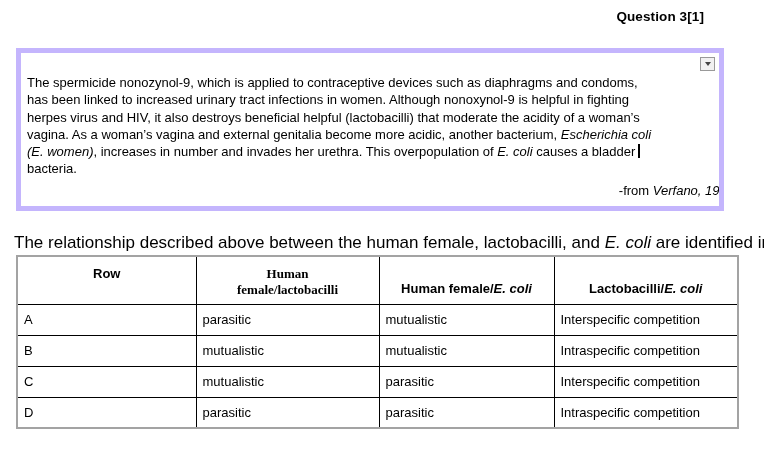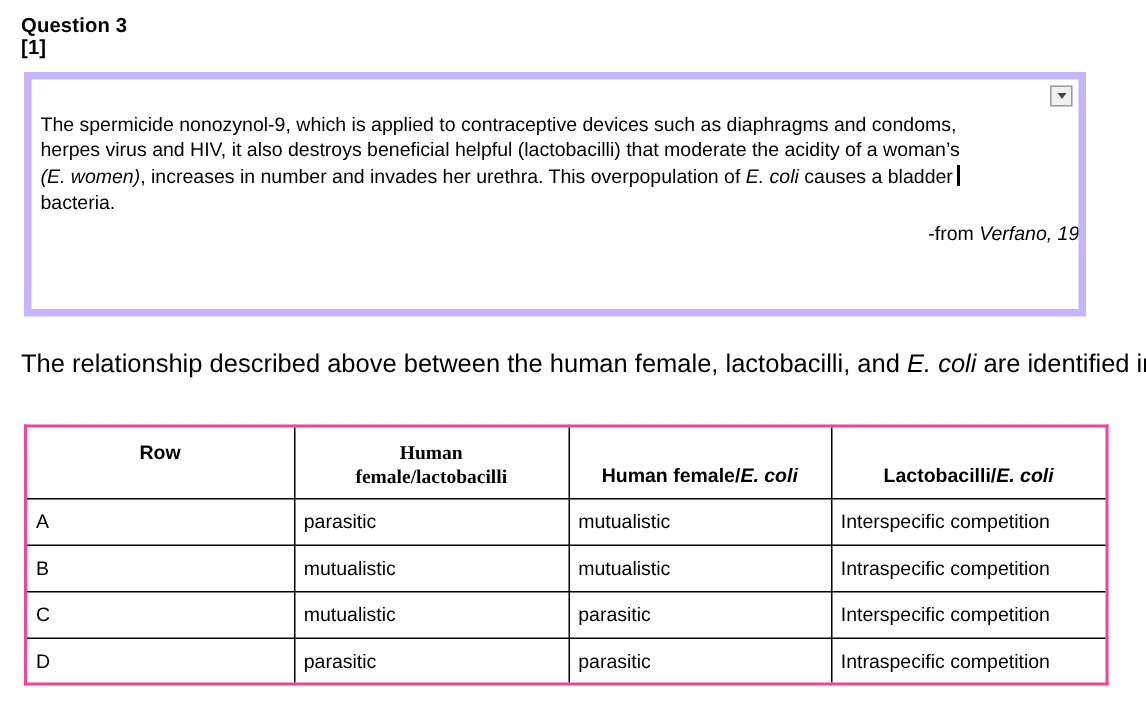--- a/index.html
+++ b/index.html
@@ -4,21 +4,21 @@
 <style>
   * { margin:0; padding:0; box-sizing:border-box; }
   html,body { background:#ffffff; }
   body {
     width:764px; height:472px; position:relative; overflow:hidden;
     font-family:"Liberation Sans","DejaVu Sans",sans-serif;
     color:#000;
   }
   .q-header {
     position:absolute; left:14px; top:9px; width:690px;
-    display:flex; justify-content:flex-end; align-items:flex-start;flex-direction:column;
+    display:flex; justify-content:flex-end; align-items:flex-start;
   }
   .q-title, .q-points { font-size:13.5px; font-weight:bold; letter-spacing:0.1px; }
 
   .passage-box {
     position:absolute; left:16px; top:48px; width:708px; height:163px;
     border:5px solid #c4b5fd; background:#fff; overflow:hidden;
   }
   .scroll-btn {
     position:absolute; top:4px; right:4px; width:15px; height:14px;
     background:#f1f1f1; border:1px solid #999;
@@ -39,24 +39,24 @@
     margin-left:3px; vertical-align:-2px;
   }
   .attribution { text-align:right; padding-right:2px; margin-top:4px; white-space:nowrap; }
 
   .question-text {
     position:absolute; left:14px; top:233px; width:740px;
     font-size:17px; white-space:nowrap;
   }
 
   table.answers {
-    position:absolute; left:16px; top:283px;
+    position:absolute; left:16px; top:255px;
     border-collapse:collapse; table-layout:fixed; width:721px;
     font-size:13px;
-    border:2px solid #ec4899;
+    border:2px solid #a3a3a3;
   }
   table.answers th, table.answers td { border:1px solid #000; overflow:hidden; }
   table.answers th {
     height:48px; font-weight:bold; text-align:center; font-size:13px;
     line-height:16px;
   }
   th.va-top    { vertical-align:top;    padding-top:9px; }
   th.va-mid    { vertical-align:top;    padding-top:9px;font-family:Liberation Serif, serif; }
   th.va-bottom { vertical-align:bottom; padding-bottom:7px; }
   table.answers td {
@@ -71,21 +71,23 @@
   <span class="q-title">Question 3</span>
   <span class="q-points">[1]</span>
 </div>
 
 <div class="passage-box">
   <button class="scroll-btn" title="">
     <span class="tri"></span>
   </button>
   <div class="passage">
     <div class="pline">The spermicide nonozynol-9, which is applied to contraceptive devices such as diaphragms and condoms,</div>
+    <div class="pline">has been linked to increased urinary tract infections in women. Although nonoxynol-9 is helpful in fighting</div>
     <div class="pline">herpes virus and HIV, it also destroys beneficial helpful (lactobacilli) that moderate the acidity of a woman’s</div>
+    <div class="pline">vagina. As a woman’s vagina and external genitalia become more acidic, another bacterium, <i>Escherichia coli</i></div>
     <div class="pline"><span><i>(E. women)</i>, increases in number and invades her urethra. This overpopulation of <i>E. coli</i> causes a bladder</span><span class="caret"></span></div>
     <div class="pline">bacteria.</div>
     <div class="attribution">-from <i>Verfano, 1996</i></div>
   </div>
 </div>
 
 <div class="question-text">The relationship described above between the human female, lactobacilli, and <i>E. coli</i> are identified in row</div>
 
 <table class="answers">
   <colgroup>

